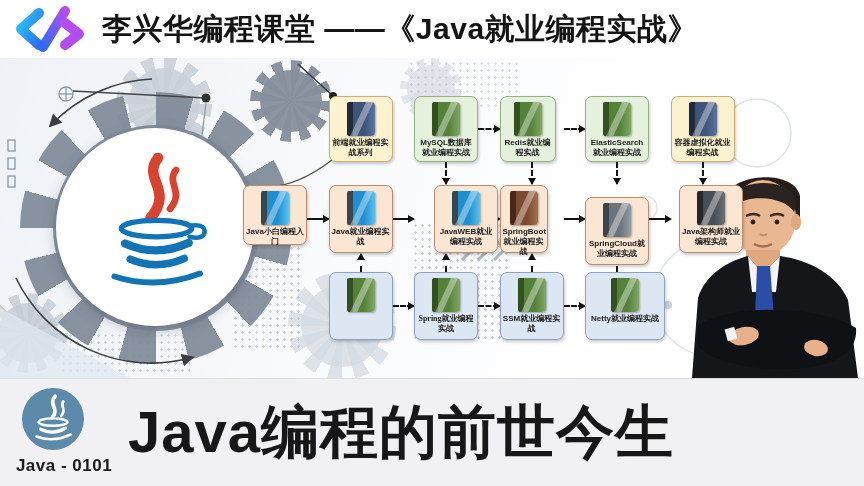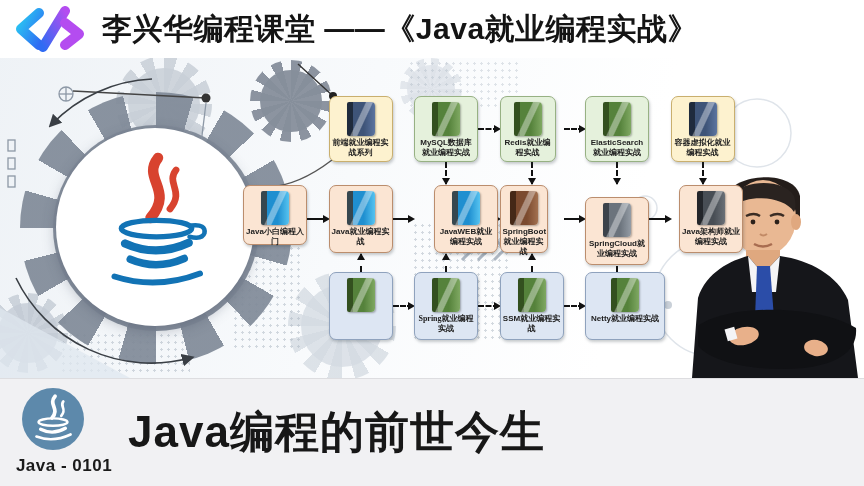--- a/index.html
+++ b/index.html
@@ -13,21 +13,21 @@
   .brand-logo{width:78px;height:46px;margin-left:12px;flex:0 0 auto;}
   .brand-text{font-size:30px;font-weight:800;color:#141414;margin-left:12px;letter-spacing:.5px;white-space:nowrap;}
   
   .footer{position:absolute;left:0;top:378px;width:864px;height:108px;background:#f1f1f3;
     border-top:1px solid #dddde0;z-index:50;}
   .badge{position:absolute;left:22px;top:9px;width:62px;height:62px;border-radius:50%;}
   .badge svg{width:100%;height:100%;}
   .badge-code{position:absolute;left:8px;top:77px;width:112px;text-align:center;
     font-size:17px;font-weight:800;color:#1a1a1a;letter-spacing:.5px;}
   .footer-title{position:absolute;left:128px;top:0;height:100%;display:flex;align-items:center;
-    font-size:44px;font-weight:800;color:#171717;letter-spacing:1px;white-space:nowrap;}
+    font-size:58px;font-weight:800;color:#171717;letter-spacing:1px;white-space:nowrap;}
   
   .gear{position:absolute;border-radius:50%;
     background:repeating-conic-gradient(var(--gc) 0deg 16deg,transparent 16deg 30deg);z-index:1;}
   .gear::before{content:"";position:absolute;inset:12%;border-radius:50%;background:var(--gc);}
   .dots{position:absolute;z-index:1;opacity:.5;
     background-image:radial-gradient(#a9b4c0 1.1px,transparent 1.3px);background-size:7px 7px;}
   .logo-circle{position:absolute;left:56px;top:128px;width:198px;height:198px;border-radius:50%;
     background:#ffffff;box-shadow:0 4px 14px rgba(60,70,90,.35);z-index:3;
     display:flex;align-items:center;justify-content:center;}
   .logo-circle svg{width:150px;height:160px;}

